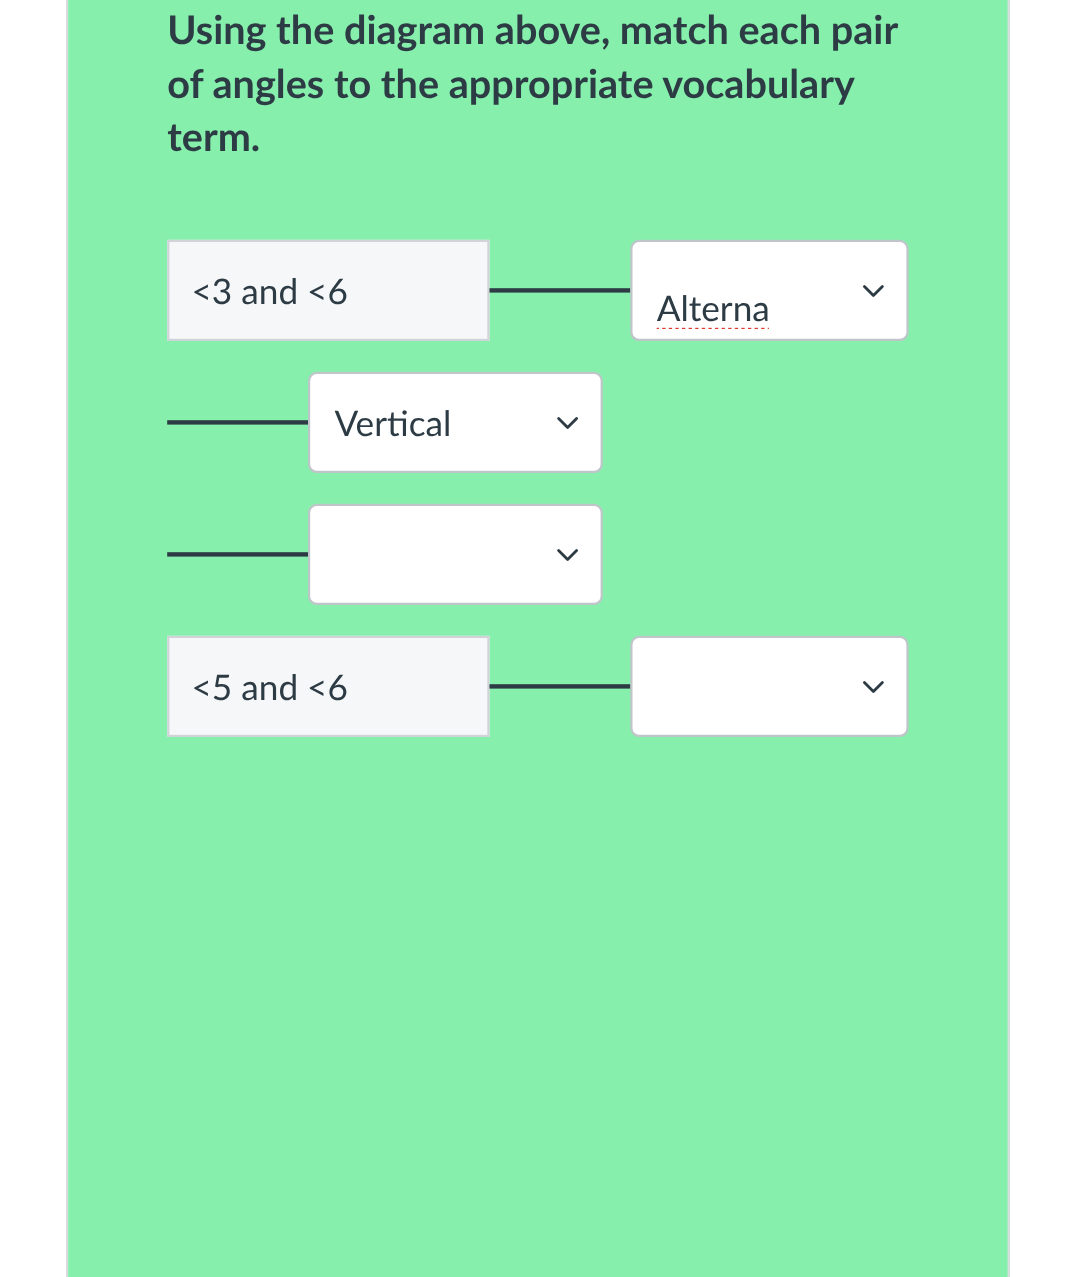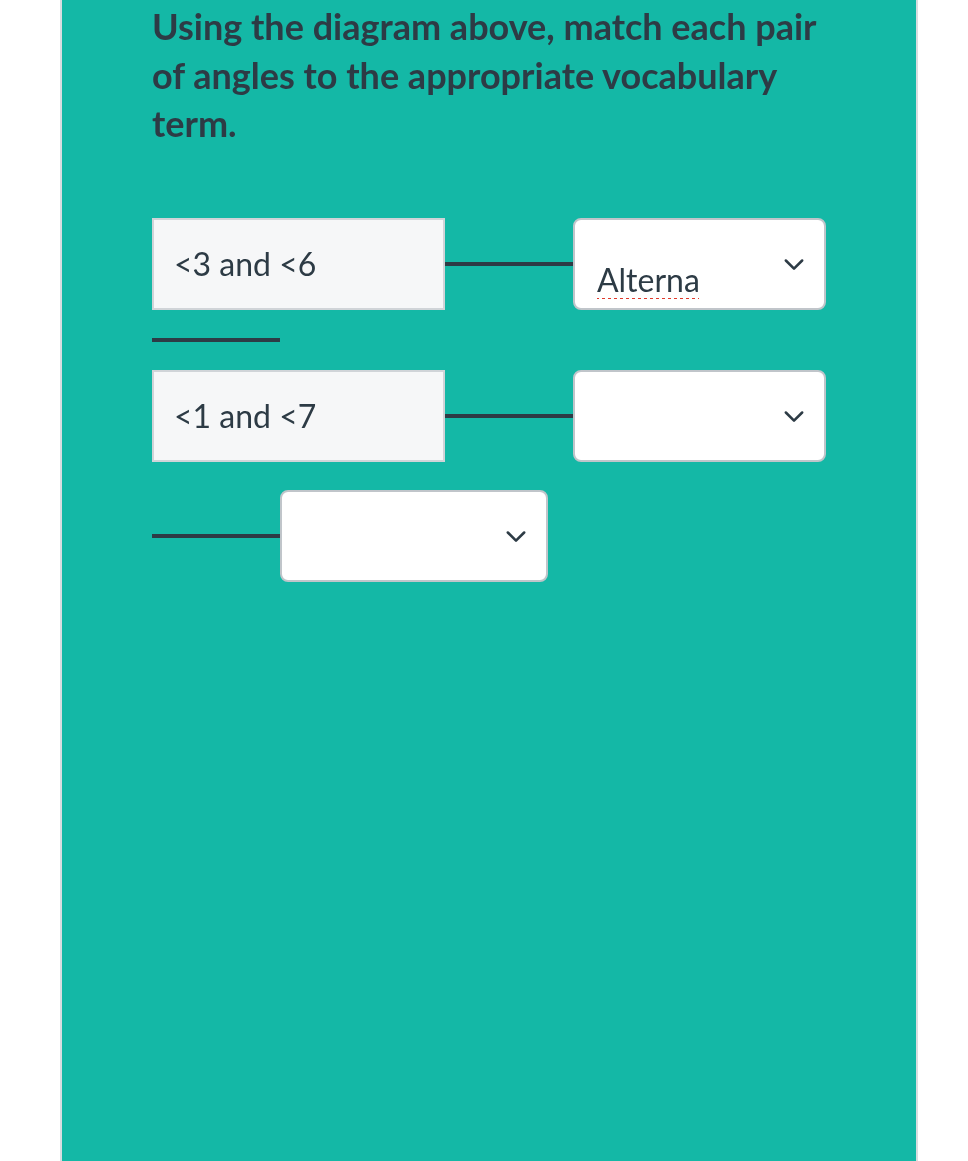--- a/index.html
+++ b/index.html
@@ -12,21 +12,21 @@
     position: relative;
   }
   .outer {
     position: absolute;
     left: 60px;
     right: 50px;
     top: 0;
     bottom: 0;
     border-left: 2px solid #d9dde0;
     border-right: 2px solid #d9dde0;
-    background: #14b8a6;
+    background: #86efac;
     padding: 0 90px 0 90px;
   }
   .question {
     font-size: 36px;
     font-weight: 700;
     color: #2d3b45;
     line-height: 1.35;
     margin-top: 2px;
     margin-bottom: 70px;
   }
@@ -104,42 +104,48 @@
       <div class="answer">
         <span class="answer-text spellcheck">Alterna</span>
         <svg class="chev" viewBox="0 0 24 24" fill="none" stroke="currentColor" stroke-width="2.2" stroke-linecap="round" stroke-linejoin="round">
             <polyline points="5 9 12 16 19 9"></polyline>
           </svg>
       </div>
     </div>
 
     <div class="row">
       <div class="connector"></div>
-    </div>
-
-
-    <div class="row">
-      <div class="prompt">
-          <span>&lt;1 and &lt;7</span>
-        </div>
-      <div class="connector"></div>
       <div class="answer">
-        <span class="answer-text"></span>
+        <span class="answer-text">Vertical</span>
         <svg class="chev" viewBox="0 0 24 24" fill="none" stroke="currentColor" stroke-width="2.2" stroke-linecap="round" stroke-linejoin="round">
             <polyline points="5 9 12 16 19 9"></polyline>
           </svg>
       </div>
     </div>
 
 
     <div class="row">
       <div class="connector"></div>
       <div class="answer">
         <span class="answer-text"></span>
         <svg class="chev" viewBox="0 0 24 24" fill="none" stroke="currentColor" stroke-width="2.2" stroke-linecap="round" stroke-linejoin="round">
             <polyline points="5 9 12 16 19 9"></polyline>
           </svg>
       </div>
     </div>
 
 
+    <div class="row">
+      <div class="prompt">
+          <span>&lt;5 and &lt;6</span>
+        </div>
+      <div class="connector"></div>
+      <div class="answer">
+        <span class="answer-text"></span>
+        <svg class="chev" viewBox="0 0 24 24" fill="none" stroke="currentColor" stroke-width="2.2" stroke-linecap="round" stroke-linejoin="round">
+            <polyline points="5 9 12 16 19 9"></polyline>
+          </svg>
+      </div>
+    </div>
+
+
   </div>
 </div>
 
 </body></html>

